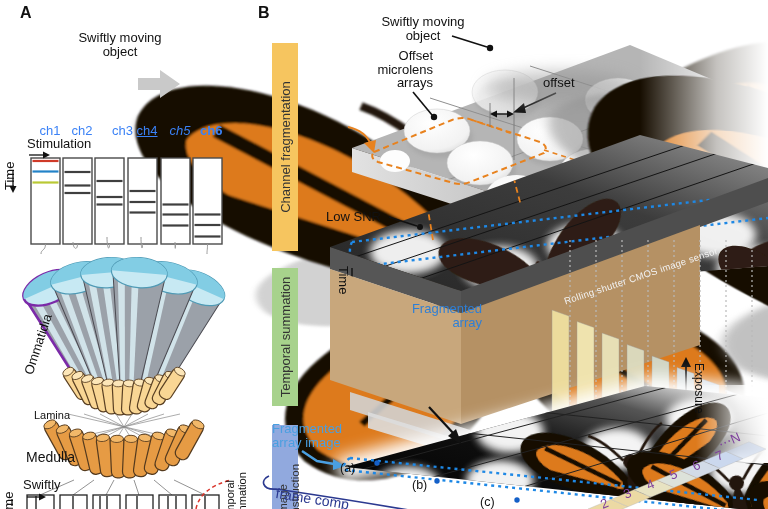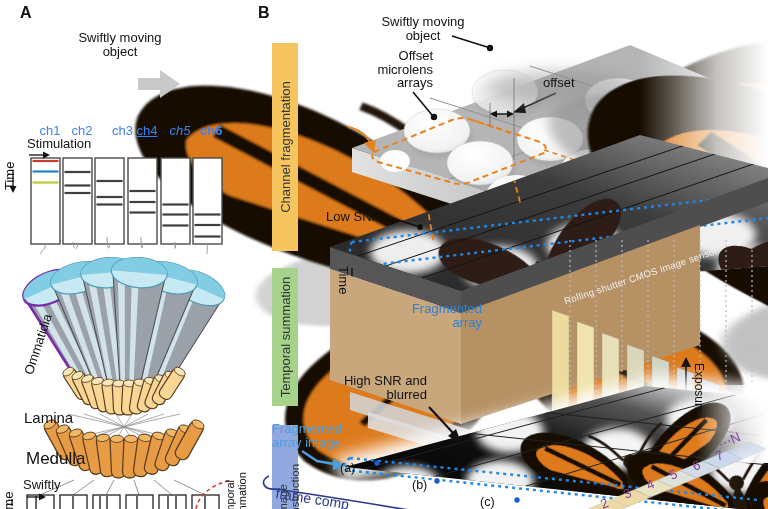--- a/index.html
+++ b/index.html
@@ -500,44 +500,42 @@
       <span class="chlab" style="left: 30.5px;">ch1</span>
       <span class="chlab" style="left: 62.5px;">ch2</span>
       <span class="chlab" style="left: 79px; margin-left: 24px;">ch3</span>
       <span class="chlab" style="left: 127.5px; text-decoration: underline;">ch4</span>
       <span class="chlab" style="left: 160.5px; font-style: italic;">ch5</span>
       <span class="chlab" style="left: 192.5px; font-weight: bold;">ch6</span>
     </div>
 <div class="lbl" style="left:27px;top:137px">Stimulation</div>
 <div class="lbl rot" style="left:3px;top:190px;transform:rotate(-90deg)">Time</div>
 <div class="lbl rot" style="left:22px;top:372px;transform:rotate(-72deg)">Ommatidia</div>
-<div class="lbl r" style="left:24px;top:410px;width:46px;font-size:15px">Lamina</div>
-<div class="lbl r" style="left:26px;top:450px;width:48px;font-size:17px">Medulla</div>
+<div class="lbl r" style="left:24px;top:410px;width:46px;font-size:11px">Lamina</div>
+<div class="lbl r" style="left:26px;top:450px;width:48px;font-size:14px">Medulla</div>
 <div class="lbl" style="left:23px;top:478px">Swiftly</div>
 <div class="lbl rot" style="left:2px;top:520px;transform:rotate(-90deg)">Time</div>
 <div class="lbl rot r" style="left:225px;top:560px;width:80px;font-size:11px;transform:rotate(-90deg)"><span style="white-space:normal;display:block;width:46px;margin-left:34px">Temporal summation</span></div>
 
 <div class="lbl bold" style="left:258px;top:5px">B</div>
 <div class="lbl rot c" style="left:279px;top:227px;width:160px;color:#333;transform:rotate(-90deg)">Channel fragmentation</div>
 <div class="lbl rot c" style="left:279px;top:407px;width:140px;color:#333;transform:rotate(-90deg)">Temporal summation</div>
 <div class="lbl rot c" style="left:277px;top:575px;width:150px;font-size:11.5px;color:#333;transform:rotate(-90deg)"><span style="display:block;width:80px;margin:0 auto;white-space:normal">Image reconstruction</span></div>
 
 <div class="lbl c" style="left:358px;top:15px;width:130px">Swiftly moving
 object</div>
 <div class="lbl r" style="left:331px;top:49px;width:102px">Offset
 microlens
 arrays</div>
 <div class="lbl" style="left:543px;top:76px">offset</div>
 <div class="lbl" style="left:326px;top:210px">Low SNR</div>
 <div class="lbl rot" style="left:563px;top:297px;font-size:9.5px;letter-spacing:0.3px;color:#f2f2f2;transform:rotate(-18.5deg);white-space:nowrap">Rolling shutter CMOS image sensor</div>
 <div class="lbl rot" style="left:350px;top:266px;transform:rotate(90deg)">Time</div>
 <div class="lbl r" style="left:398px;top:302px;width:84px;color:#2e7fd6">Fragmented
 array</div>
-<div class="lbl r" style="left:330px;top:374px;width:97px">High SNR and
-blurred</div>
 <div class="lbl" style="left:272px;top:422px;width:95px;color:#4a9fe0">Fragmented
 array image</div>
 <div class="lbl rot" style="left:705px;top:363px;font-size:12px;transform:rotate(90deg)">Exposure</div>
 <div class="lbl" style="left:340px;top:462px;font-size:12.5px">(a)</div>
 <div class="lbl" style="left:412px;top:479px;font-size:12.5px">(b)</div>
 <div class="lbl" style="left:480px;top:496px;font-size:12.5px">(c)</div>
 <div class="lbl rot" style="left:277px;top:486px;font-size:14px;color:#2b3990;transform:rotate(9deg);white-space:nowrap">frame comp</div>
 <div id="framenums">
       <span class="num" style="left: 598px; top: 498px;">2</span>
       <span class="num" style="left: 621px; top: 488.4px;">3</span>

